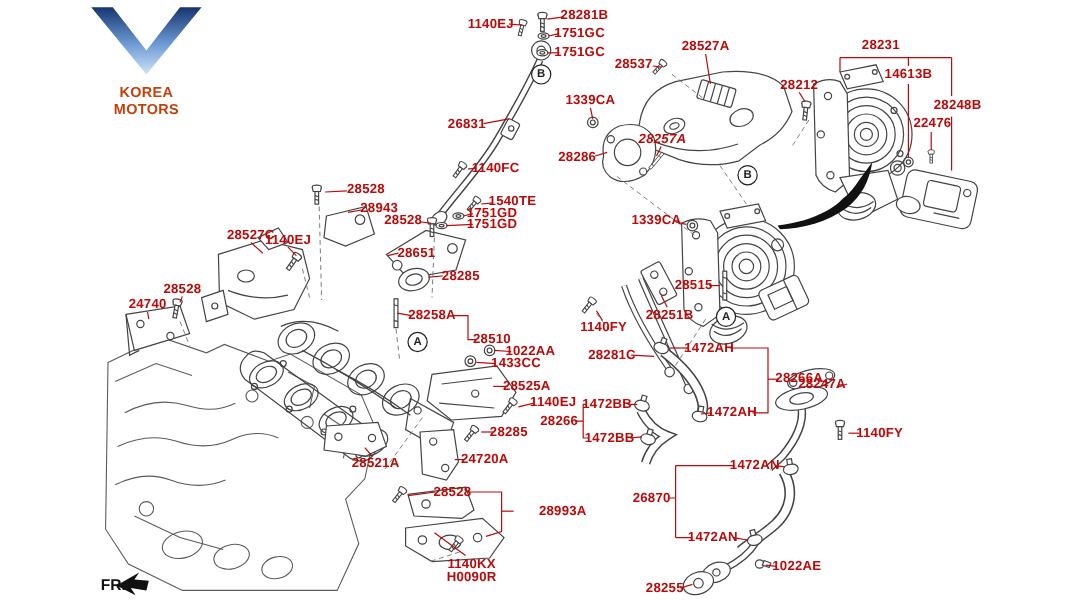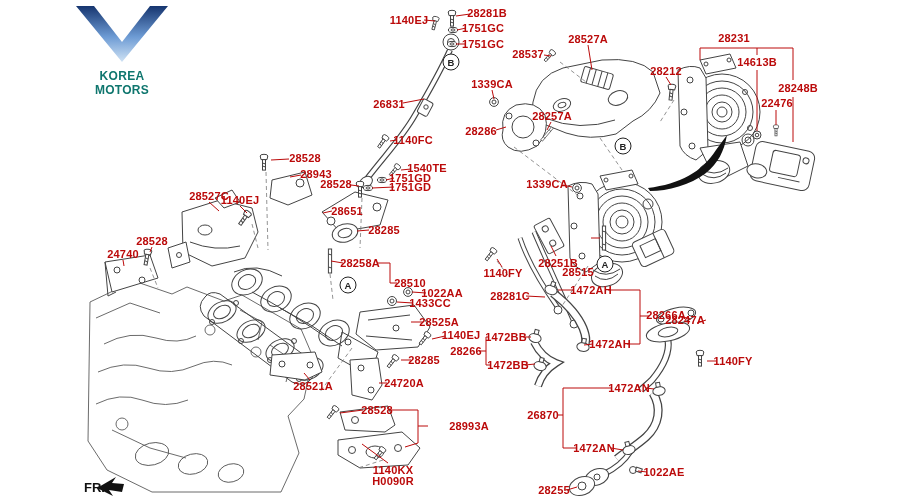--- a/index.html
+++ b/index.html
@@ -6,21 +6,21 @@
   .stage{position:relative;width:900px;height:500px;background:#ffffff;overflow:hidden;
          font-family:"Liberation Sans",sans-serif;}
   .art{position:absolute;left:0;top:0;}
   .labels-layer{position:absolute;left:0;top:0;width:900px;height:500px;pointer-events:none;}
   .plabel{position:absolute;transform:translate(-50%,-50%);color:#bb0a0a;
           font:bold 11px "Liberation Sans",sans-serif;white-space:nowrap;letter-spacing:.2px;}
   .marker{position:absolute;transform:translate(-50%,-50%);width:15px;height:15px;
           border:1.3px solid #222;border-radius:50%;background:#fff;color:#222;
           font:bold 9.5px "Liberation Sans",sans-serif;display:flex;align-items:center;justify-content:center;}
   .logo-box{position:absolute;left:72px;top:4px;width:100px;}
-  .logo-text{width:100px;text-align:center;color:#0f766e;font:bold 12px "Liberation Sans",sans-serif;
+  .logo-text{width:100px;text-align:center;color:#c2410c;font:bold 12px "Liberation Sans",sans-serif;
              letter-spacing:.3px;margin-top:1px;}
   .fr-box{position:absolute;left:84px;top:480px;color:#111;
           font:bold 13px "Liberation Sans",sans-serif;}
   
   .to{stroke:#444;fill:none;}
   .ti{stroke:#fff;fill:none;}
 </style>
 </head>
 <body>
 
@@ -439,34 +439,34 @@
       <div class="plabel" style="left: 528px; top: 54px;">28537</div>
       <div class="plabel" style="left: 588px; top: 39px;">28527A</div>
       <div class="plabel" style="left: 734px; top: 38px;">28231</div>
       <div class="plabel" style="left: 757px; top: 62px;">14613B</div>
       <div class="plabel" style="left: 666px; top: 71px;">28212</div>
       <div class="plabel" style="left: 798px; top: 88px;">28248B</div>
       <div class="plabel" style="left: 777px; top: 103px;">22476</div>
       <div class="plabel" style="left: 492px; top: 84px;">1339CA</div>
       <div class="plabel" style="left: 389px; top: 104px;">26831</div>
       <div class="plabel" style="left: 481px; top: 131px;">28286</div>
-      <div class="plabel" style="left: 552px; top: 116px;">28257A</div>
+      <div class="plabel" style="left: 552px; top: 116px; font-style: italic;">28257A</div>
       <div class="plabel" style="left: 413px; top: 140px;">1140FC</div>
       <div class="plabel" style="left: 305px; top: 158px;">28528</div>
       <div class="plabel" style="left: 316px; top: 174px;">28943</div>
       <div class="plabel" style="left: 336px; top: 184px;">28528</div>
       <div class="plabel" style="left: 427px; top: 168px;">1540TE</div>
       <div class="plabel" style="left: 410px; top: 178px;">1751GD</div>
       <div class="plabel" style="left: 410px; top: 187px;">1751GD</div>
       <div class="plabel" style="left: 209px; top: 196px;">28527C</div>
       <div class="plabel" style="left: 240px; top: 200px;">1140EJ</div>
       <div class="plabel" style="left: 347px; top: 211px;">28651</div>
       <div class="plabel" style="left: 384px; top: 230px;">28285</div>
       <div class="plabel" style="left: 547px; top: 184px;">1339CA</div>
-      <div class="plabel" style="left: 578px; top: 238px; margin-top: 34px;">28515</div>
+      <div class="plabel" style="left: 578px; top: 238px;">28515</div>
       <div class="plabel" style="left: 558px; top: 263px;">28251B</div>
       <div class="plabel" style="left: 503px; top: 273px;">1140FY</div>
       <div class="plabel" style="left: 510px; top: 296px;">28281C</div>
       <div class="plabel" style="left: 591px; top: 290px;">1472AH</div>
       <div class="plabel" style="left: 666px; top: 315px;">28266A</div>
       <div class="plabel" style="left: 685px; top: 320px;">28247A</div>
       <div class="plabel" style="left: 733px; top: 361px;">1140FY</div>
       <div class="plabel" style="left: 152px; top: 241px;">28528</div>
       <div class="plabel" style="left: 123px; top: 254px;">24740</div>
       <div class="plabel" style="left: 360px; top: 263px;">28258A</div>

